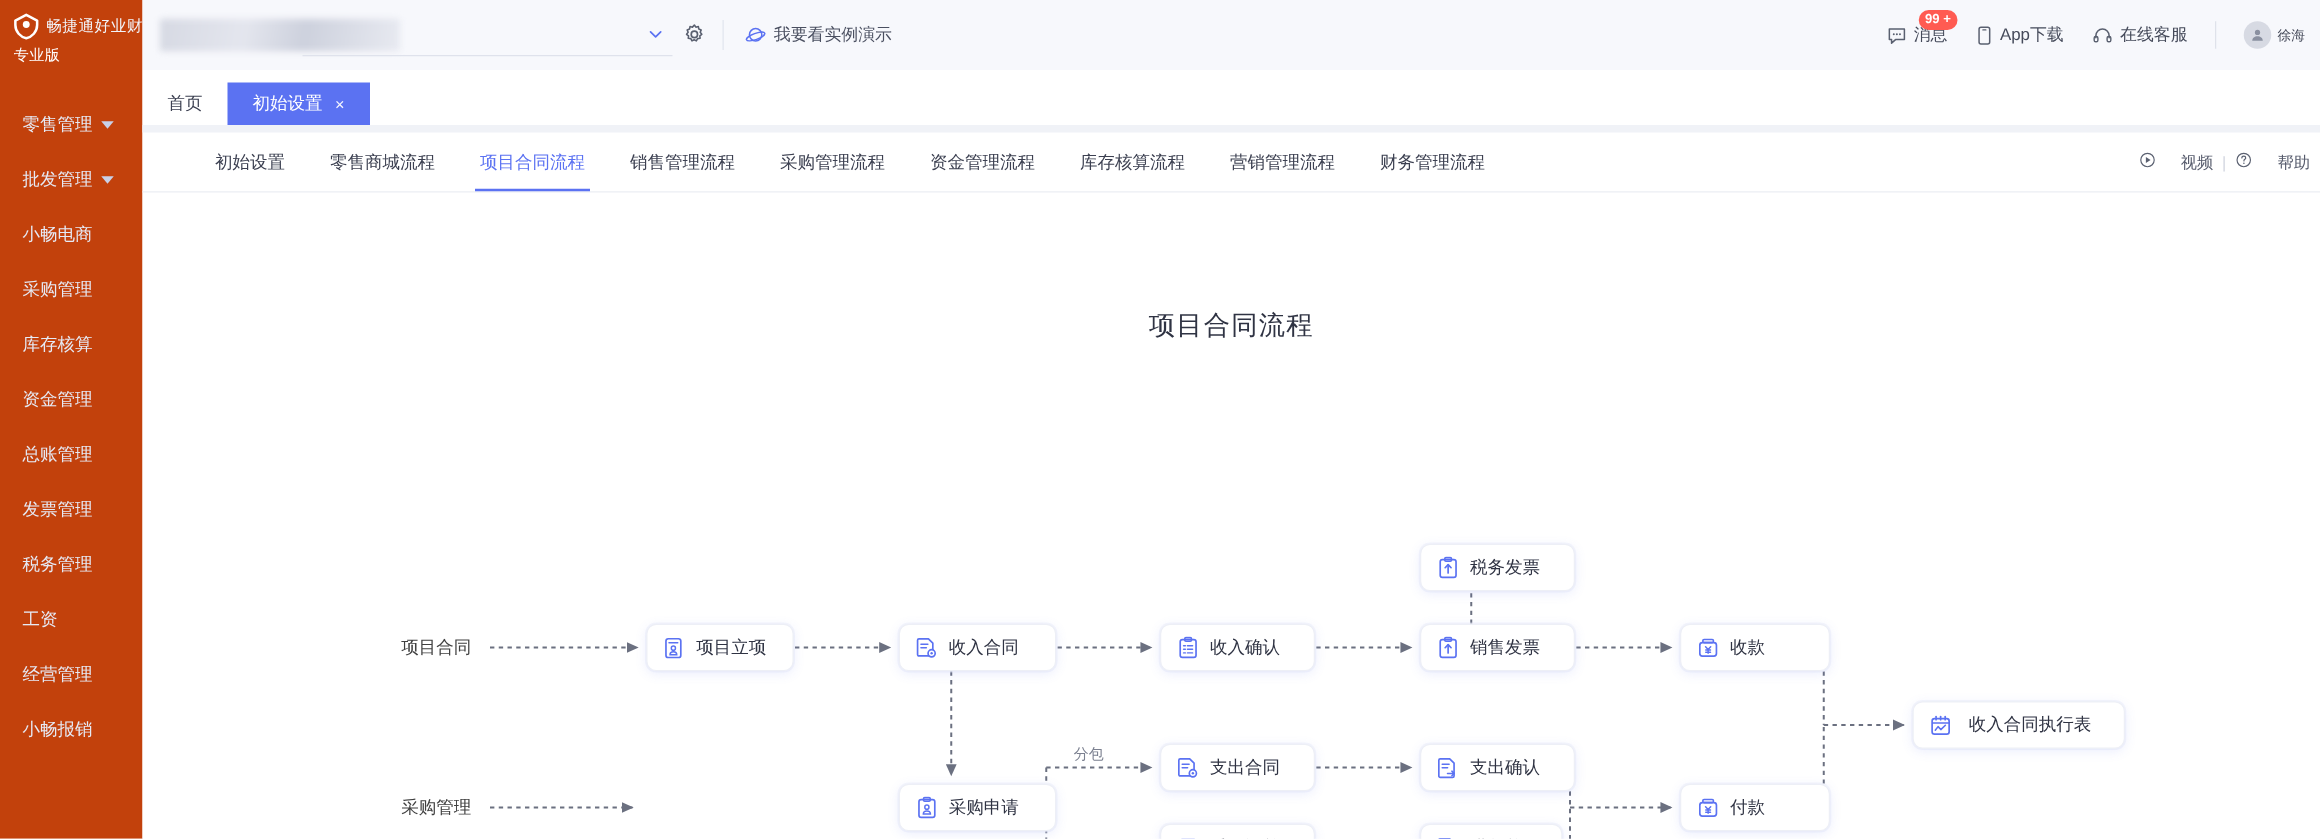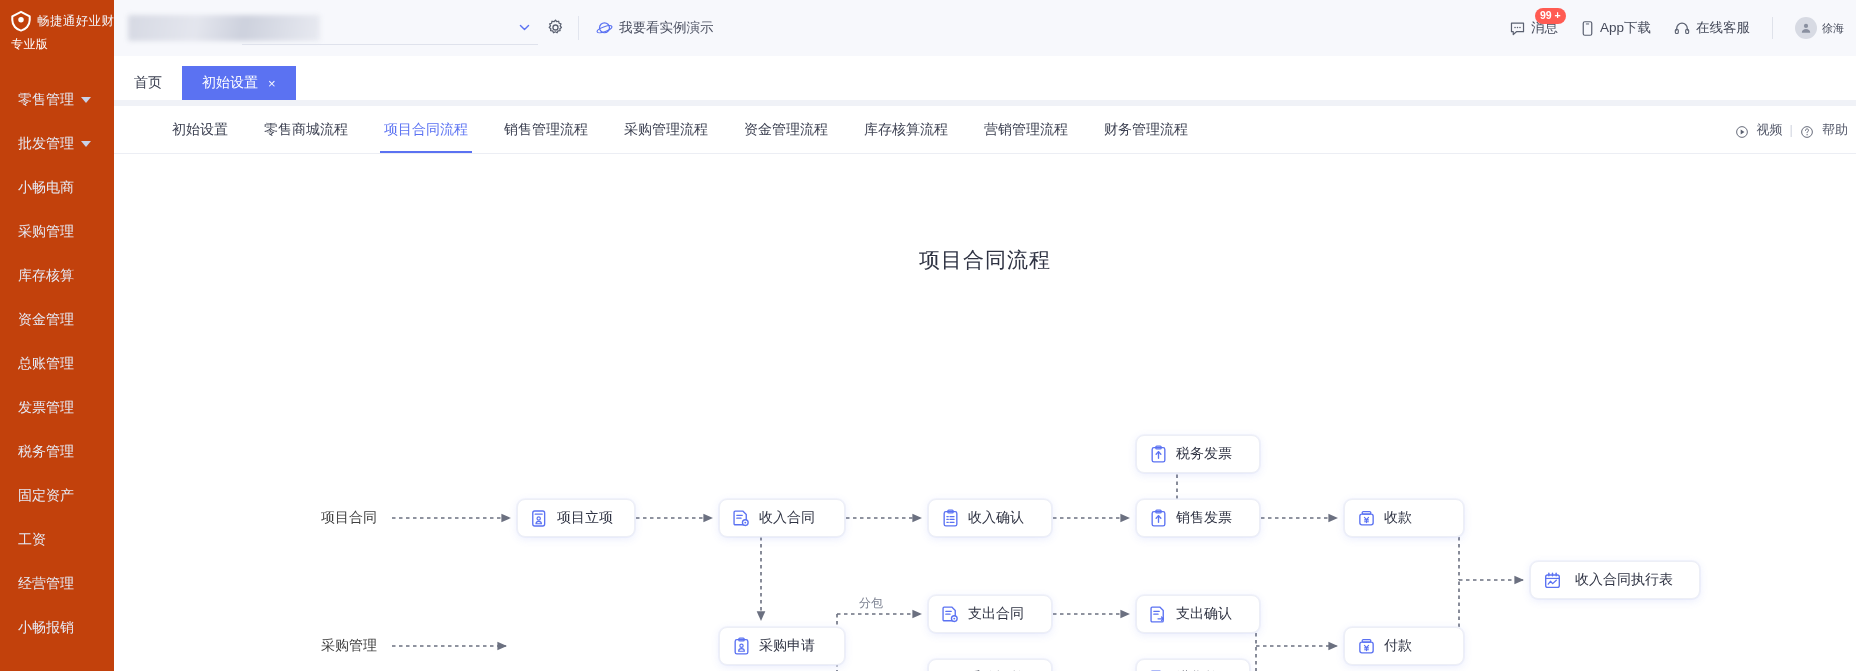--- a/index.html
+++ b/index.html
@@ -114,21 +114,21 @@
   .subtab.active { color: #5b72f2; }
   .subtab.active::after {
     content: ""; position: absolute; left: 14px; right: 14px; bottom: 0;
     height: 2.5px; background: #5b72f2;
   }
   .subtabs-right {
     position: absolute; right: 8px; top: 0; height: 47px;
     display: flex; align-items: center; gap: 7px;
     font-size: 13px; color: #555a6b;
   }
-  .sr-item { display: flex; align-items: flex-end; gap: 8px; cursor: pointer; white-space: nowrap; }
+  .sr-item { display: flex; align-items: flex-start; gap: 20px; cursor: pointer; white-space: nowrap; }
   .sr-sep { color: #d2d6e0; }
 
   
   .canvas { position: relative; width: 100%; height: 520px; overflow: hidden; }
   .flow-title {
     position: absolute; left: 0; right: 0; top: 92px;
     text-align: center; font-size: 21px; color: #2f3343; letter-spacing: 1px;
   }
   #wires { position: absolute; left: 0; top: 0; width: 1742px; height: 520px; }
 
@@ -185,23 +185,20 @@
           <span>资金管理</span>
         </div>
         <div class="nav-item">
           <span>总账管理</span>
         </div>
         <div class="nav-item">
           <span>发票管理</span>
         </div>
         <div class="nav-item">
           <span>税务管理</span>
-        </div>
-        <div class="nav-item">
-          <span>固定资产</span>
         </div>
         <div class="nav-item">
           <span>工资</span>
         </div>
         <div class="nav-item">
           <span>经营管理</span>
         </div>
         <div class="nav-item">
           <span>小畅报销</span>
         </div>

